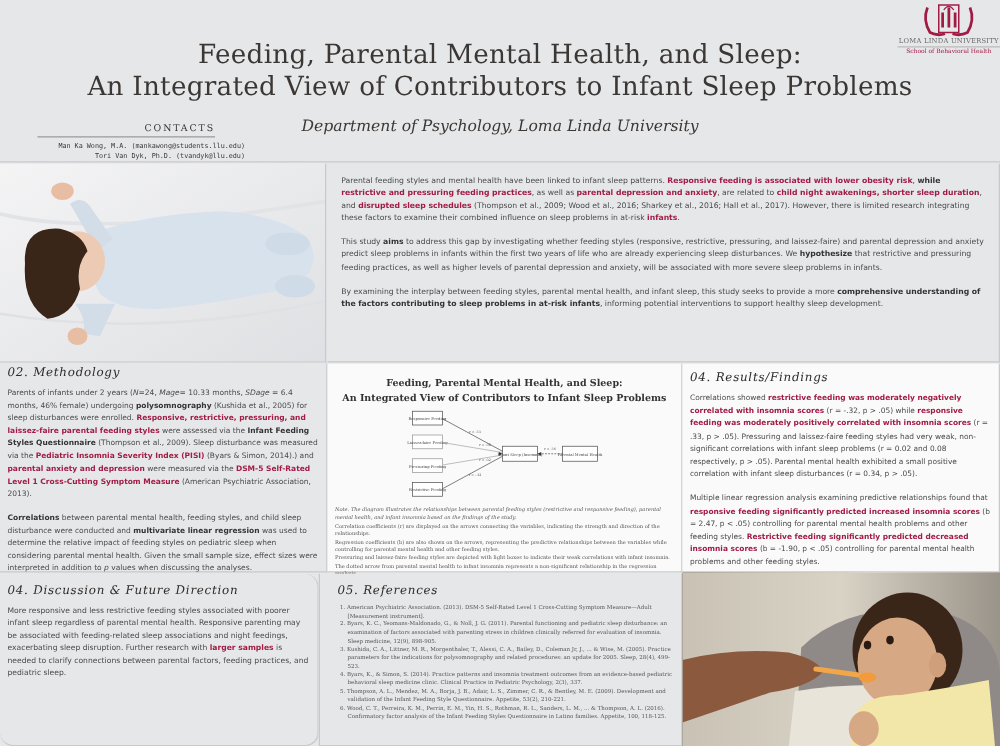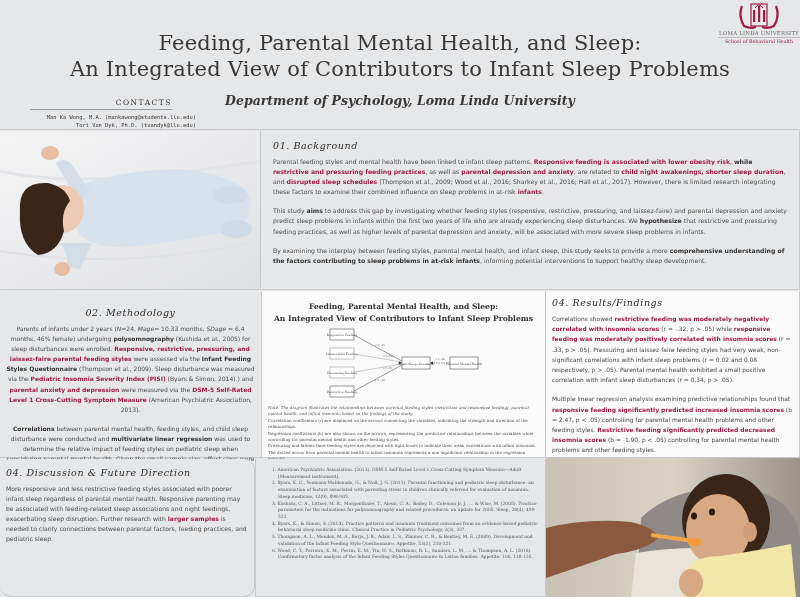--- a/index.html
+++ b/index.html
@@ -1,21 +1,21 @@
 <!DOCTYPE html>
 <html><head>
 <meta charset="utf-8">
 <style>
   * { box-sizing: border-box; margin: 0; padding: 0; }
   html, body { width: 800px; height: 597px; overflow: hidden; background: #e6e7e9; }
   body { font-family: "DejaVu Sans", sans-serif; color: #3a3a3a; position: relative; }
 
   .header { position: absolute; left: 0; top: 0; width: 800px; height: 130px; background: #e6e7e9; border-bottom: 1px solid #c9cacc; }
   .title { position: absolute; left: 0; width: 800px; top: 30px; text-align: center; font-family: "DejaVu Serif", serif; font-size: 21px; line-height: 26px; color: #3b3735; letter-spacing: 0.2px; }
-  .dept { position: absolute; left: 0; width: 800px; top: 93px; text-align: center; font-family: "DejaVu Serif", serif; font-style: italic; font-weight: bold; font-size: 12.5px; color: #3b3735; }
+  .dept { position: absolute; left: 0; width: 800px; top: 93px; text-align: center; font-family: "DejaVu Serif", serif; font-style: italic; font-weight: normal; font-size: 12.5px; color: #3b3735; }
   .contacts { position: absolute; left: 6px; top: 98px; width: 190px; text-align: right; }
   .contacts .hd, .authors .hd { font-family: "DejaVu Serif", serif; font-size: 7.5px; letter-spacing: 1.5px; color: #3b3735; border-bottom: 1px solid #9b9b9b; padding-bottom: 2px; margin: 0 24px 3px 24px; }
   .contacts .line, .authors .line { font-family: "DejaVu Sans Mono", monospace; font-size: 5.4px; line-height: 8px; color: #3b3735; white-space: nowrap; }
   .authors { position: absolute; left: 666px; top: 104px; width: 118px; text-align: center; }
   .authors .hd { margin: 0 0 3px 0; }
   .logo { position: absolute; left: 718px; top: 2px; width: 82px; text-align: center; }
   .logo svg { display: block; margin: 0 auto; }
   .logo .univ { font-family: "DejaVu Serif", serif; font-size: 5.4px; color: #6a6a6a; letter-spacing: 0.2px; border-bottom: 1px solid #bbb; padding-bottom: 1px; white-space: nowrap; }
   .logo .school { font-family: "DejaVu Serif", serif; font-size: 4.8px; color: #a11c45; margin-top: 1px; white-space: nowrap; }
 
@@ -90,29 +90,28 @@
     <ellipse cx="50" cy="22" rx="9" ry="7" fill="#e7bda4"></ellipse>
     <ellipse cx="62" cy="138" rx="8" ry="7" fill="#e7bda4"></ellipse>
 
     <ellipse cx="62" cy="78" rx="22" ry="24" fill="#eccab3"></ellipse>
 
     <path d="M20 80 Q18 50 48 52 Q66 56 70 70 Q60 82 64 100 Q58 122 38 124 Q18 112 20 80 Z" fill="#3a2519"></path>
   </svg>
 </div>
 
 <div class="panel gray" style="left:262px; top:131px; width:538px; height:159px; padding:9px 10px 0 11px;">
-  <div class="ph">01. Background</div>
   <div class="txt">
     <p><span>Parental feeding styles and mental health have been linked to infant sleep patterns. </span><span class="hl">Responsive feeding is associated with lower obesity risk</span><span>, </span><span class="b">while</span><span> </span><span class="hl">restrictive and pressuring feeding practices</span><span>, as well as </span><span class="hl">parental depression and anxiety</span><span>, are related to </span><span class="hl">child night awakenings, shorter sleep duration</span><span>, and </span><span class="hl">disrupted sleep schedules</span><span> (Thompson et al., 2009; Wood et al., 2016; Sharkey et al., 2016; Hall et al., 2017). However, there is limited research integrating these factors to examine their combined influence on sleep problems in at-risk </span><span class="hl">infants</span><span>.</span></p>
     <p><span>This study </span><span class="b">aims</span><span> to address this gap by investigating whether feeding styles (responsive, restrictive, pressuring, and laissez-faire) and parental depression and anxiety predict sleep problems in infants within the first two years of life who are already experiencing sleep disturbances. We </span><span class="b">hypothesize</span><span> that restrictive and pressuring feeding practices, as well as higher levels of parental depression and anxiety, will be associated with more severe sleep problems in infants.</span></p>
     <p><span>By examining the interplay between feeding styles, parental mental health, and infant sleep, this study seeks to provide a more </span><span class="b">comprehensive understanding of the factors contributing to sleep problems in at-risk infants</span><span>, informing potential interventions to support healthy sleep development.</span></p>
   </div>
 </div>
 
-<div class="panel gray" style="left:0; top:291px; width:262px; height:167px; padding:16px 6px 0 6px;text-align:center;">
+<div class="panel gray" style="left:0; top:291px; width:262px; height:167px; padding:2px 6px 0 6px;">
   <div class="ph">02. Methodology</div>
   <div class="txt" style="font-size:6px; line-height:10.1px;">
     <p><span>Parents of infants under 2 years (</span><span class="i">N</span><span>=24, </span><span class="i">Mage</span><span>= 10.33 months, </span><span class="i">SDage</span><span> = 6.4 months, 46% female) undergoing </span><span class="b">polysomnography</span><span> (Kushida et al., 2005) for sleep disturbances were enrolled. </span><span class="hl">Responsive, restrictive, pressuring, and laissez-faire parental feeding styles</span><span> were assessed via the </span><span class="b">Infant Feeding Styles Questionnaire</span><span> (Thompson et al., 2009). Sleep disturbance was measured via the </span><span class="hl">Pediatric Insomnia Severity Index (PISI)</span><span> (Byars &amp; Simon, 2014).) and </span><span class="hl">parental anxiety and depression</span><span> were measured via the </span><span class="hl">DSM-5 Self-Rated Level 1 Cross-Cutting Symptom Measure</span><span> (American Psychiatric Association, 2013).</span></p>
     <p><span class="b">Correlations</span><span> between parental mental health, feeding styles, and child sleep disturbance were conducted and </span><span class="b">multivariate linear regression</span><span> was used to determine the relative impact of feeding styles on pediatric sleep when considering parental mental health. Given the small sample size, effect sizes were interpreted in addition to </span><span class="i">p</span><span> values when discussing the analyses.</span></p>
   </div>
 </div>
 
 <div class="panel white" style="left:262px; top:291px; width:284px; height:167px;">
   <div class="diagram-title">
     <div>Feeding, Parental Mental Health, and Sleep:</div>
@@ -168,20 +167,21 @@
 </div>
 
 <div class="panel gray" style="left:0; top:459px; width:255px; height:138px; padding:8px 6px 0 6px;border-radius:11px;">
   <div class="ph">04. Discussion &amp; Future Direction</div>
   <div class="txt" style="font-size:6.1px;">
     <p><span>More responsive and less restrictive feeding styles associated with poorer infant sleep regardless of parental mental health. Responsive parenting may be associated with feeding-related sleep associations and night feedings, exacerbating sleep disruption. Further research with </span><span class="hl">larger samples</span><span> is needed to clarify connections between parental factors, feeding practices, and pediatric sleep.</span></p>
   </div>
 </div>
 
 <div class="panel gray" style="left:255px; top:459px; width:291px; height:138px; padding:8px 6px 0 14px; border-left:1px solid #c8c9cb;">
+  <div class="ph">05. References</div>
   <ul class="ref">
     <li>1. American Psychiatric Association. (2013). DSM-5 Self-Rated Level 1 Cross-Cutting Symptom Measure—Adult [Measurement instrument].</li>
     <li>2. Byars, K. C., Yeomans-Maldonado, G., &amp; Noll, J. G. (2011). Parental functioning and pediatric sleep disturbance: an examination of factors associated with parenting stress in children clinically referred for evaluation of insomnia. Sleep medicine, 12(9), 898-905.</li>
     <li>3. Kushida, C. A., Littner, M. R., Morgenthaler, T., Alessi, C. A., Bailey, D., Coleman Jr, J., ... &amp; Wise, M. (2005). Practice parameters for the indications for polysomnography and related procedures: an update for 2005. Sleep, 28(4), 499-523.</li>
     <li>4. Byars, K., &amp; Simon, S. (2014). Practice patterns and insomnia treatment outcomes from an evidence-based pediatric behavioral sleep medicine clinic. Clinical Practice in Pediatric Psychology, 2(3), 337.</li>
     <li>5. Thompson, A. L., Mendez, M. A., Borja, J. B., Adair, L. S., Zimmer, C. R., &amp; Bentley, M. E. (2009). Development and validation of the Infant Feeding Style Questionnaire. Appetite, 53(2), 210-221.</li>
     <li>6. Wood, C. T., Perreira, K. M., Perrin, E. M., Yin, H. S., Rothman, R. L., Sanders, L. M., ... &amp; Thompson, A. L. (2016). Confirmatory factor analysis of the Infant Feeding Styles Questionnaire in Latino families. Appetite, 100, 118-125.</li>
   </ul>
 </div>
 

